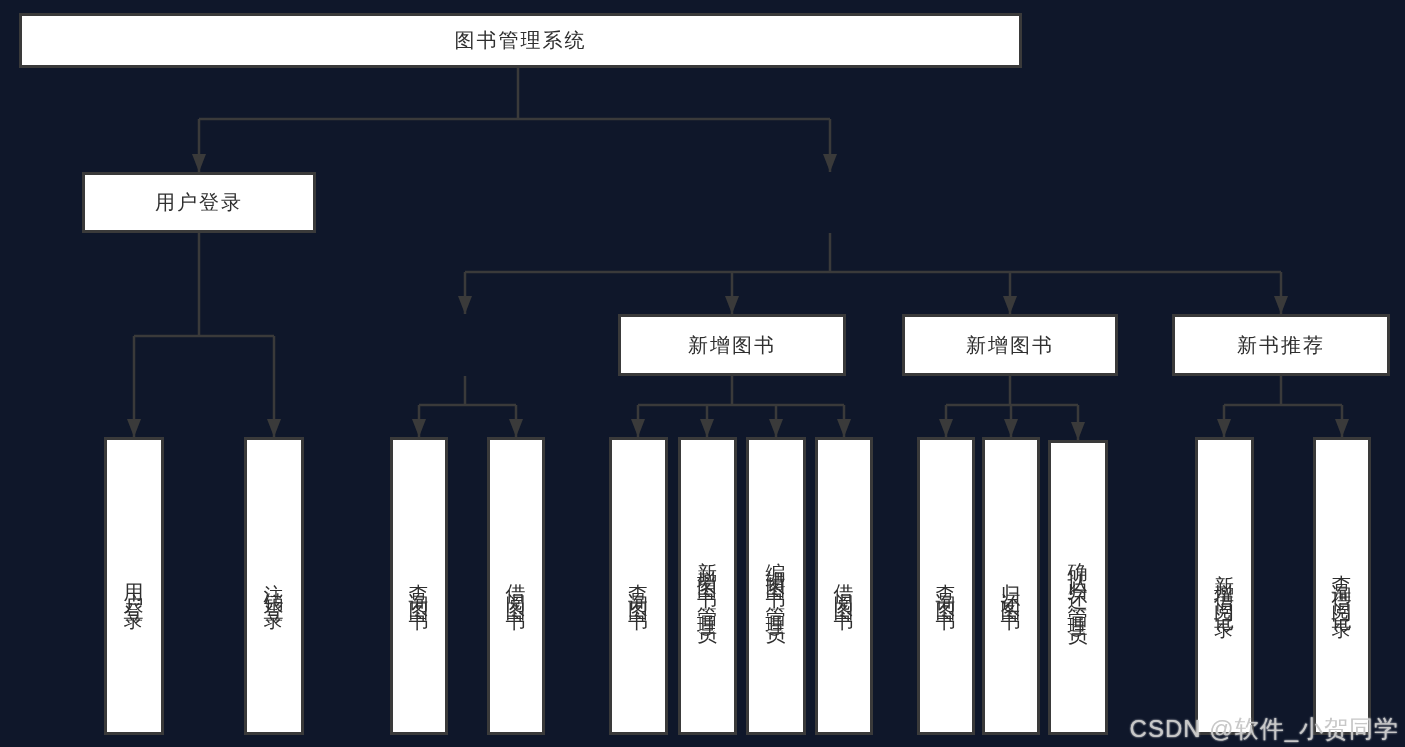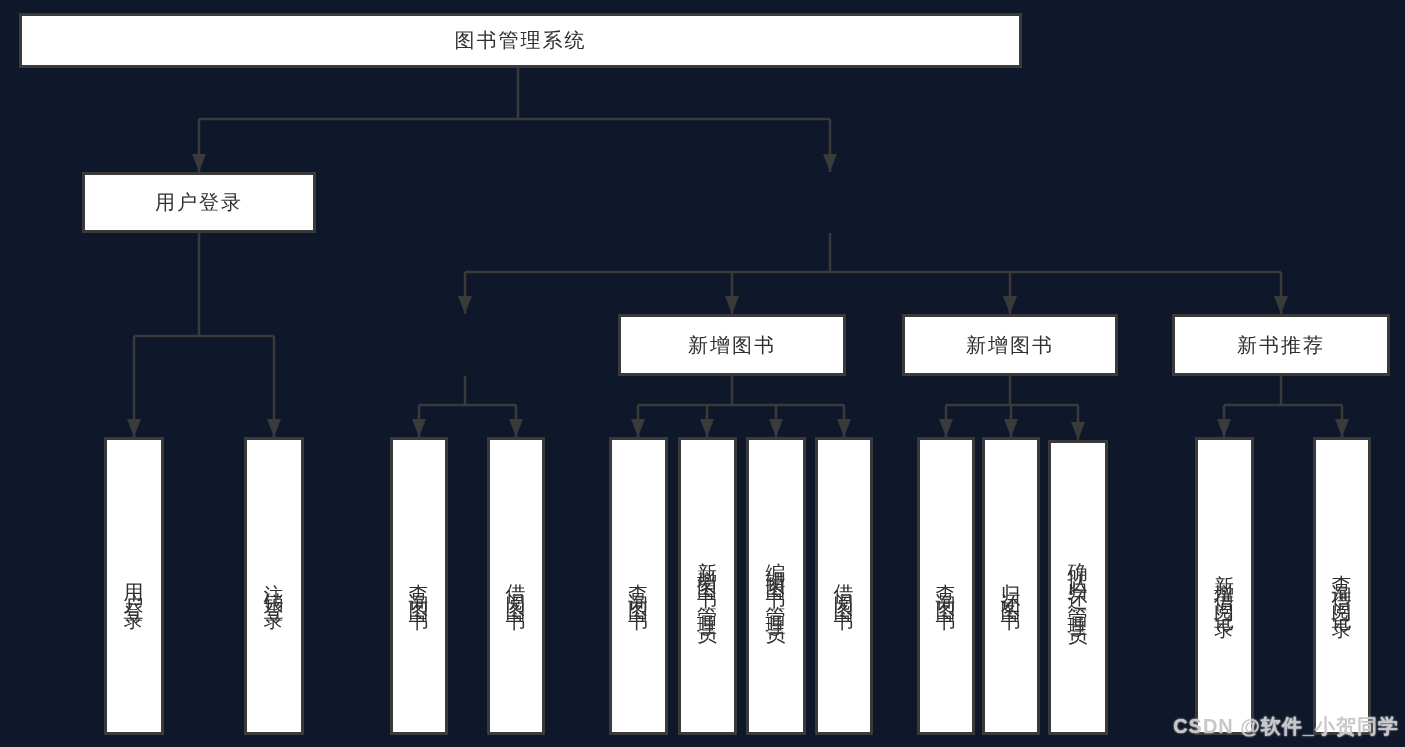--- a/index.html
+++ b/index.html
@@ -31,27 +31,26 @@
   }
   .leaf{
     writing-mode:vertical-rl;
     letter-spacing:0.45em;
     line-height:1;
     padding:6px 0;
   }
   .watermark{
     position:absolute;
     right:6px;top:713px;
-    font-size:20px;
+    font-size:24px;
     color:var(--watermark);
     letter-spacing:1px;
     z-index:2;
     text-shadow:0 0 2px #ffffff;
     white-space:nowrap;
-    font-weight:bold;
   }
 </style>
 </head>
 <body>
 
 <div class="canvas">
 
   <svg class="wires" viewBox="0 0 1405 747" xmlns="http://www.w3.org/2000/svg">
     <defs>
       <marker id="arrow" viewBox="0 0 18 14" refX="18" refY="7" markerWidth="18" markerHeight="14" markerUnits="userSpaceOnUse" orient="auto">

